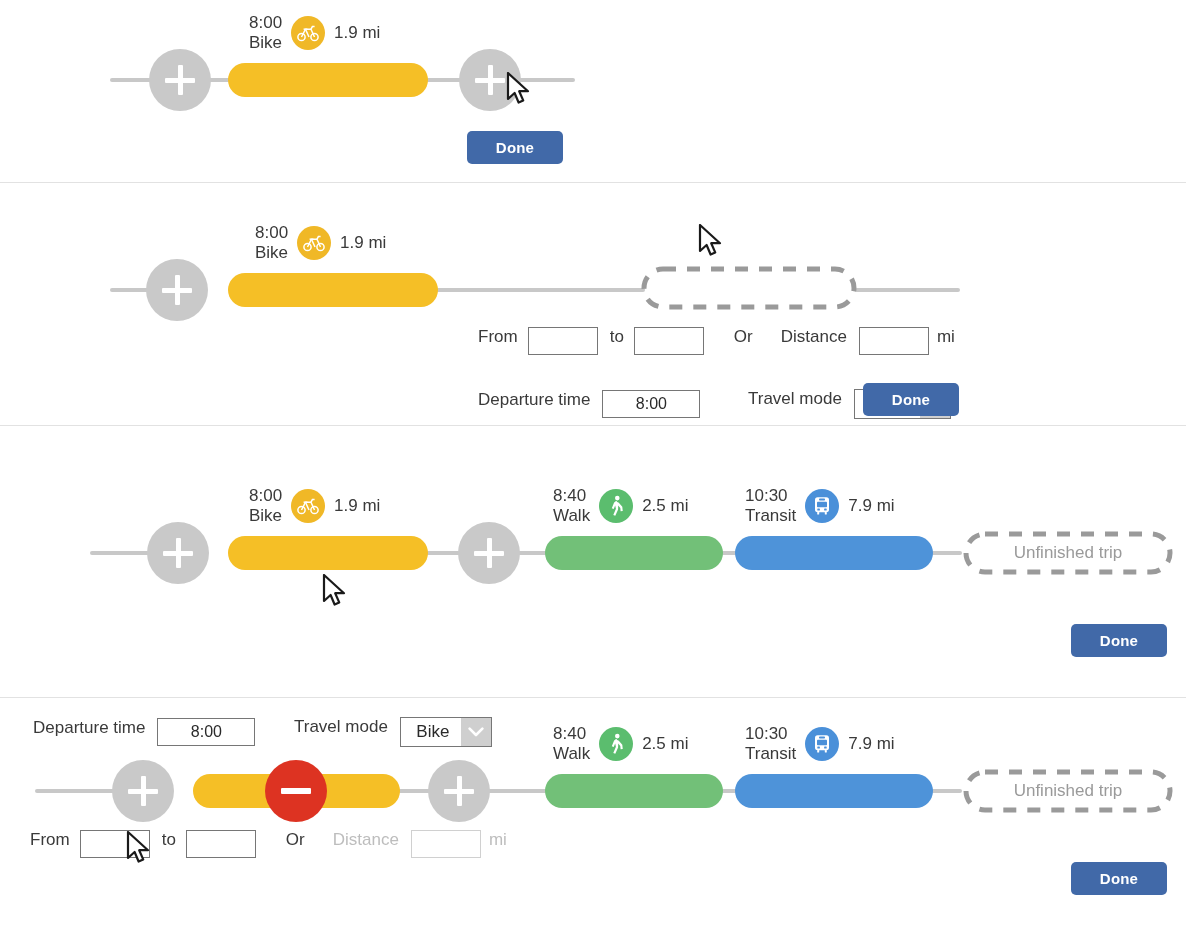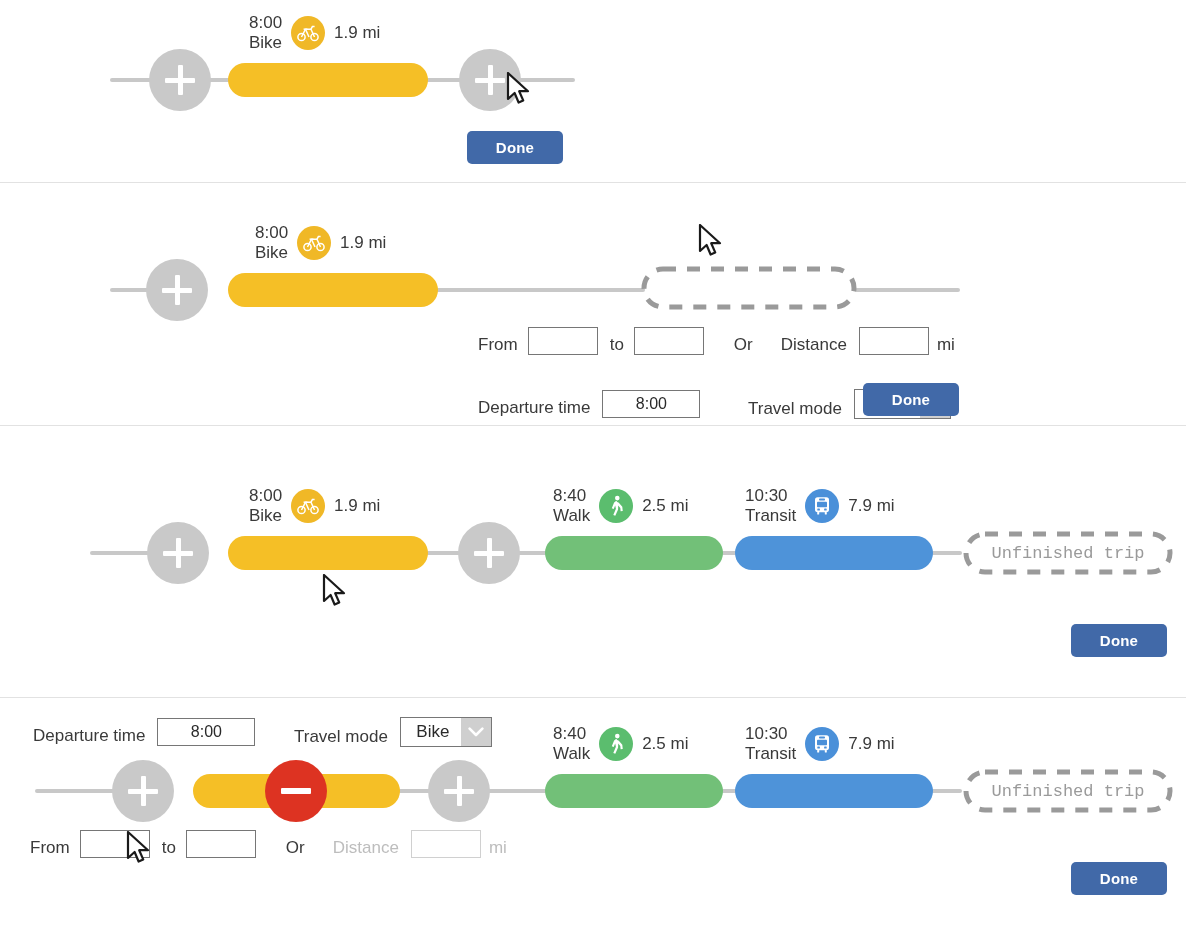--- a/index.html
+++ b/index.html
@@ -61,25 +61,25 @@
   .mi-walk { background: #5bbd6e; }
   .mi-transit { background: #4a90d9; }
   .modeicon svg { display: block; }
 
   
   .dashed-wrap { position: absolute; }
   .dashed-wrap svg { display: block; overflow: visible; }
   .dashed-label {
     position: absolute; left: 0; top: 0; width: 100%; height: 100%;
     display: flex; align-items: center; justify-content: center;
-    font-size: 17px; color: #9a9a9a; font-family: Liberation Mono, monospace;
+    font-size: 17px; color: #9a9a9a;
   }
 
   
-  .fldrow { position: absolute; display: flex; align-items: flex-end; white-space: nowrap; }
+  .fldrow { position: absolute; display: flex; align-items: flex-start; white-space: nowrap; }
   .fldlabel { font-size: 17px; color: #3a3a3a; }
   .fldlabel.muted { color: #bdbdbd; }
   .txtbox {
     border: 1px solid #767676; background: #fff; height: 28px;
     font-size: 16px; color: #2a2a2a; text-align: center;
     display: flex; align-items: center; justify-content: center;
     font-family: "Liberation Sans", sans-serif;
   }
   .txtbox.pale { border-color: #d0d0d0; }
   .selbox {

